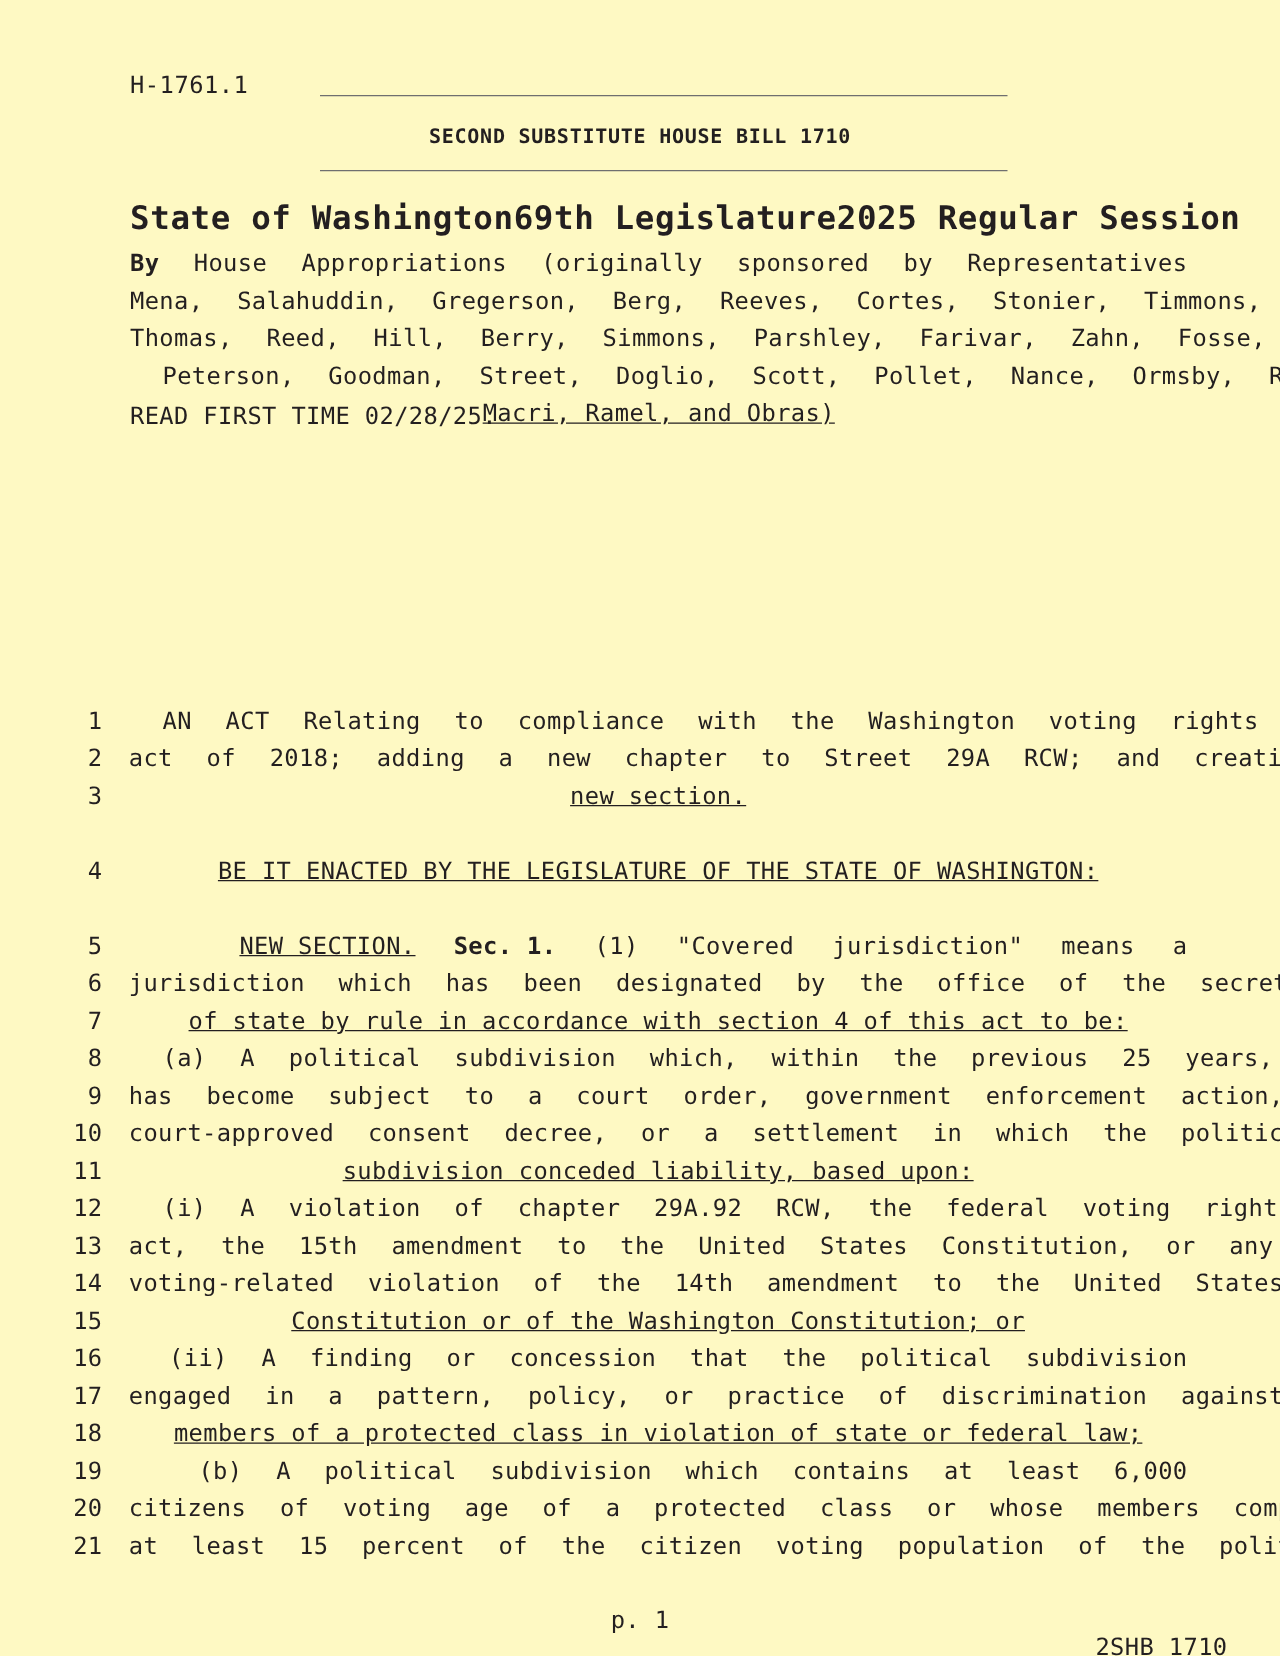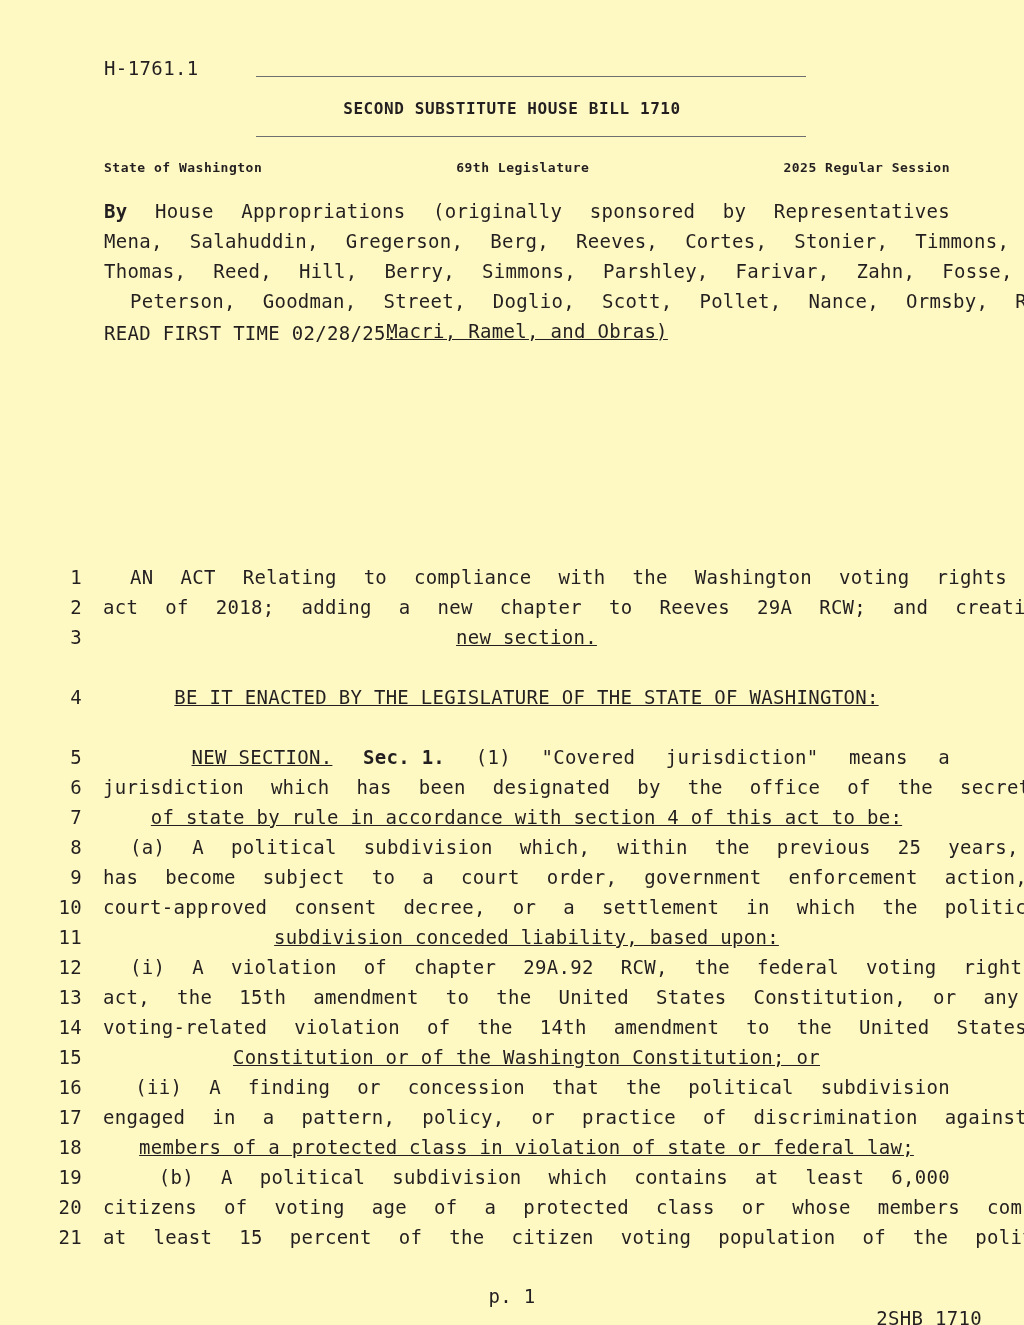--- a/index.html
+++ b/index.html
@@ -50,21 +50,21 @@
   }
 
   
   .session-line {
     position: absolute;
     left: 104px;
     top: 160px;
     width: 846px;
     display: flex;
     justify-content: space-between;
-    font-size: 13px;
+    font-size: 26px;
     font-weight: bold;
     letter-spacing: 0.5px;
     white-space: pre;
   }
 
   
   .sponsors {
     position: absolute;
     left: 104px;
     top: 200px;
@@ -174,21 +174,21 @@
 
   <div class="read-first">READ FIRST TIME 02/28/25.</div>
 
   <div class="body-block" id="body-block">
       <div class="tline">
         <div class="lnum">1</div>
         <div class="ltext just"><span class="indent"></span><span>AN</span><span>ACT</span><span>Relating</span><span>to</span><span>compliance</span><span>with</span><span>the</span><span>Washington</span><span>voting</span><span>rights</span></div>
       </div>
       <div class="tline">
         <div class="lnum">2</div>
-        <div class="ltext just"><span>act</span><span>of</span><span>2018;</span><span>adding</span><span>a</span><span>new</span><span>chapter</span><span>to</span><span>Reeves</span><span>29A</span><span>RCW;</span><span>and</span><span>creating</span><span>a</span></div>
+        <div class="ltext just"><span>act</span><span>of</span><span>2018;</span><span>adding</span><span>a</span><span>new</span><span>chapter</span><span>to</span><span>Street</span><span>29A</span><span>RCW;</span><span>and</span><span>creating</span><span>a</span></div>
       </div>
       <div class="tline gap">
         <div class="lnum">3</div>
         <div class="ltext flush"><span>new section.</span></div>
       </div>
       <div class="tline gap">
         <div class="lnum">4</div>
         <div class="ltext flush"><span>BE IT ENACTED BY THE LEGISLATURE OF THE STATE OF WASHINGTON:</span></div>
       </div>
       <div class="tline">

